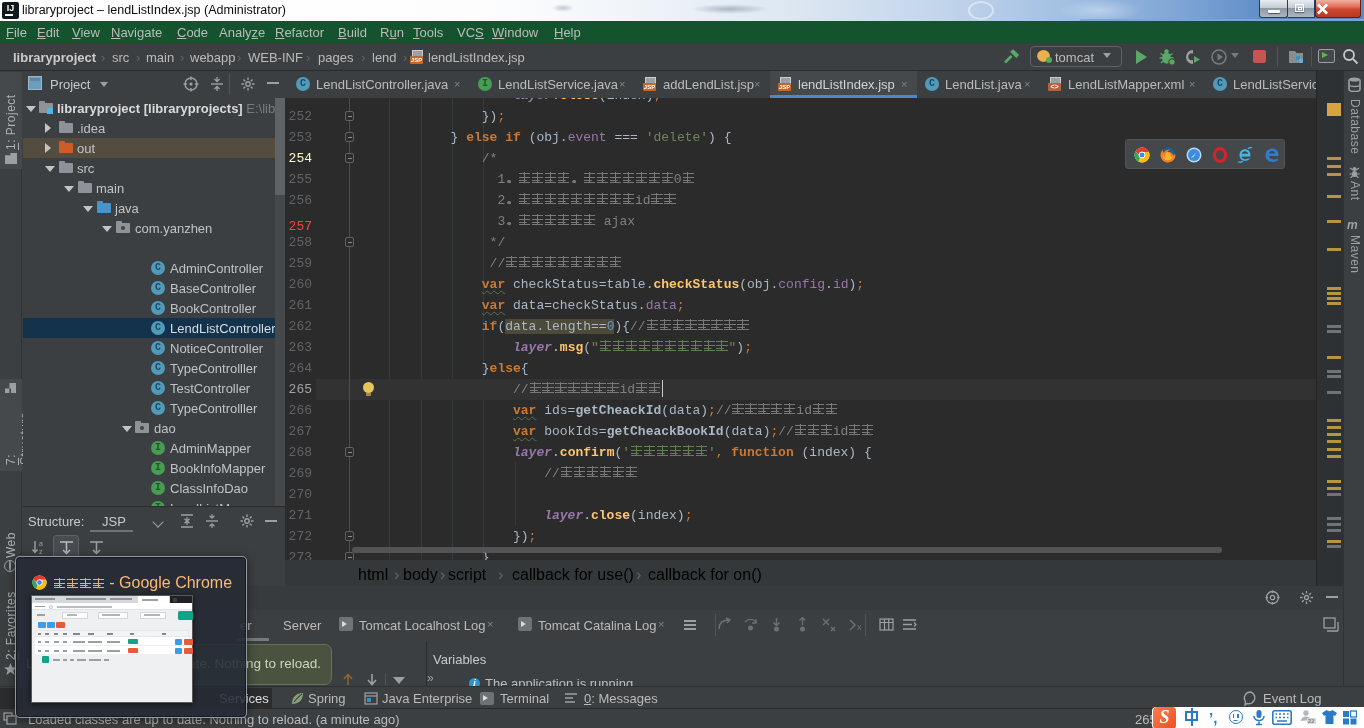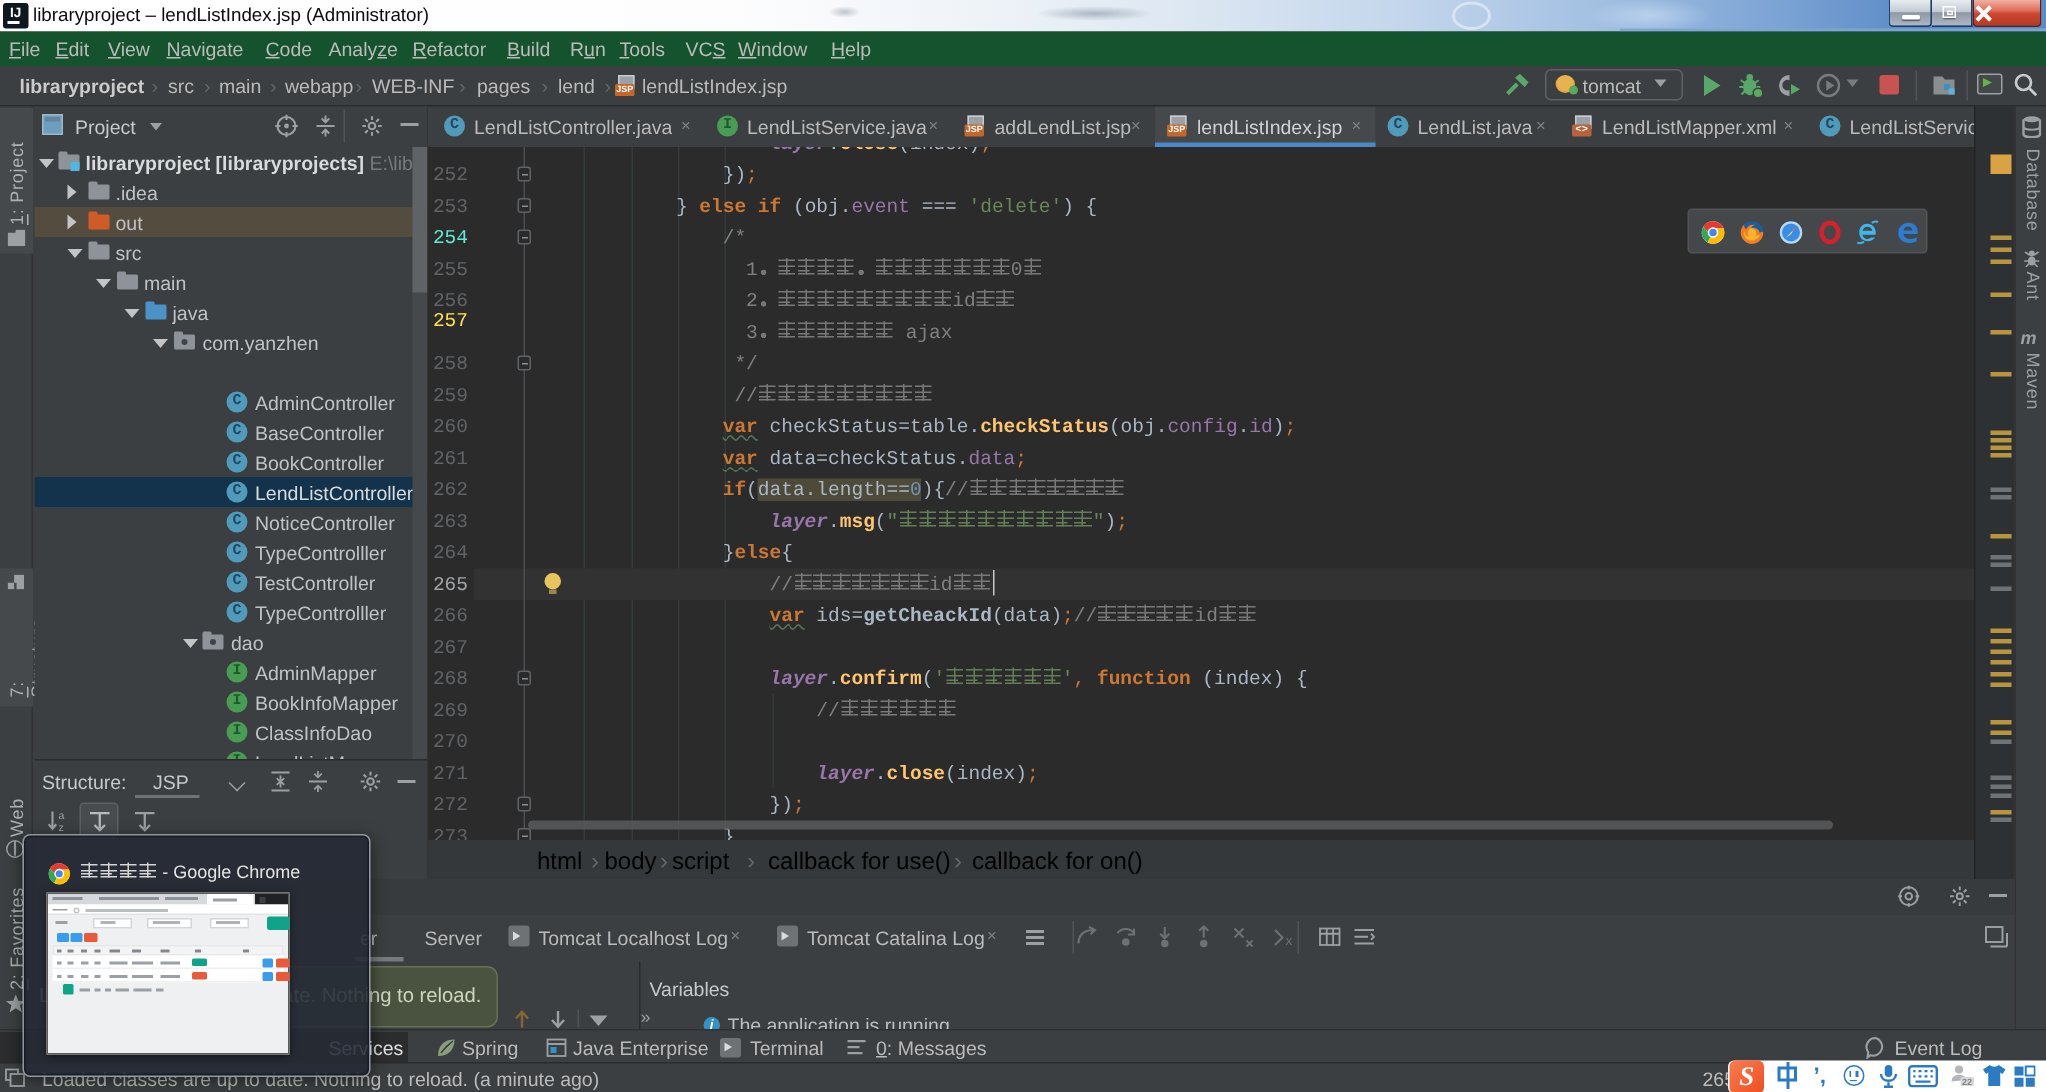--- a/index.html
+++ b/index.html
@@ -360,24 +360,24 @@
 <div class="a" style="left:0;top:27px;width:1031px;height:462px;overflow:hidden">
 <div class="a" style="left:104px;top:0;width:1px;height:462px;background:#353a3c"></div>
 <div class="a" style="left:136px;top:0;width:1px;height:462px;background:#353a3c"></div>
 <div class="a" style="left:167px;top:0;width:1px;height:462px;background:#353a3c"></div>
 <div class="a" style="left:198px;top:0;width:1px;height:462px;background:#353a3c"></div>
 <div class="a" style="left:230px;top:364px;width:1px;height:63px;background:#353a3c"></div>
 <div class="a" style="left:31px;top:281px;width:1000px;height:21px;background:#323232"></div>
 <div class="a" style="left:64px;top:0;width:1px;height:462px;background:#4a4e50"></div>
 <div class="a mono" style="left:0;top:7.5px;width:27px;text-align:right;color:#606366">252</div>
 <div class="a mono" style="left:0;top:28.5px;width:27px;text-align:right;color:#606366">253</div>
-<div class="a mono" style="left:0;top:49.5px;width:27px;text-align:right;color:#5eead4">254</div>
+<div class="a mono" style="left:0;top:49.5px;width:27px;text-align:right;color:#fef9c3">254</div>
 <div class="a mono" style="left:0;top:70.5px;width:27px;text-align:right;color:#606366">255</div>
 <div class="a mono" style="left:0;top:91.5px;width:27px;text-align:right;color:#606366">256</div>
-<div class="a mono" style="left:0;top:105px;width:27px;text-align:right;color:#fde047">257</div>
+<div class="a mono" style="left:0;top:118px;width:27px;text-align:right;color:#ef4444">257</div>
 <div class="a mono" style="left:0;top:133.5px;width:27px;text-align:right;color:#606366">258</div>
 <div class="a mono" style="left:0;top:154.5px;width:27px;text-align:right;color:#606366">259</div>
 <div class="a mono" style="left:0;top:175.5px;width:27px;text-align:right;color:#606366">260</div>
 <div class="a mono" style="left:0;top:196.5px;width:27px;text-align:right;color:#606366">261</div>
 <div class="a mono" style="left:0;top:217.5px;width:27px;text-align:right;color:#606366">262</div>
 <div class="a mono" style="left:0;top:238.5px;width:27px;text-align:right;color:#606366">263</div>
 <div class="a mono" style="left:0;top:259.5px;width:27px;text-align:right;color:#606366">264</div>
 <div class="a mono" style="left:0;top:280.5px;width:27px;text-align:right;color:#a1a3a5">265</div>
 <div class="a mono" style="left:0;top:301.5px;width:27px;text-align:right;color:#606366">266</div>
 <div class="a mono" style="left:0;top:322.5px;width:27px;text-align:right;color:#606366">267</div>
@@ -407,20 +407,21 @@
 <div class="a mono" style="left:212.4px;top:112.5px"><span class="cm">3<i class="pn"></i><i class="c"></i><i class="c"></i><i class="c"></i><i class="c"></i><i class="c"></i><i class="c"></i> ajax</span></div>
 <div class="a mono" style="left:204.6px;top:133.5px"><span class="cm">*/</span></div>
 <div class="a mono" style="left:204.6px;top:154.5px"><span class="cm">//<i class="c"></i><i class="c"></i><i class="c"></i><i class="c"></i><i class="c"></i><i class="c"></i><i class="c"></i><i class="c"></i><i class="c"></i></span></div>
 <div class="a mono" style="left:196.8px;top:175.5px"><span class="kw wavy">var</span><span class="pl"> checkStatus=table.</span><span class="mt">checkStatus</span><span class="pl">(obj.</span><span class="fd">config</span><span class="pl">.</span><span class="fd">id</span><span class="pl">)</span><span class="pu">;</span></div>
 <div class="a mono" style="left:196.8px;top:196.5px"><span class="kw wavy">var</span><span class="pl"> data=checkStatus.</span><span class="fd">data</span><span class="pu">;</span></div>
 <div class="a mono" style="left:196.8px;top:217.5px"><span class="kw">if</span><span class="pl">(</span><span style="background:#4e4a39"><span class="pl">data.length==</span><span class="nm">0</span></span><span class="pl">){</span><span class="cm">//<i class="c"></i><i class="c"></i><i class="c"></i><i class="c"></i><i class="c"></i><i class="c"></i><i class="c"></i><i class="c"></i></span></div>
 <div class="a mono" style="left:228.0px;top:238.5px"><span class="lay">layer</span><span class="pl">.</span><span class="mt">msg</span><span class="pl">(</span><span class="st">"<i class="c"></i><i class="c"></i><i class="c"></i><i class="c"></i><i class="c"></i><i class="c"></i><i class="c"></i><i class="c"></i><i class="c"></i><i class="c"></i>"</span><span class="pl">)</span><span class="pu">;</span></div>
 <div class="a mono" style="left:196.8px;top:259.5px"><span class="pl">}</span><span class="kw">else</span><span class="pl">{</span></div>
 <div class="a mono" style="left:228.0px;top:280.5px"><span class="cm">//<i class="c"></i><i class="c"></i><i class="c"></i><i class="c"></i><i class="c"></i><i class="c"></i><i class="c"></i>id<i class="c"></i><i class="c"></i></span><span class="a" style="width:1.5px;height:17px;background:#c8c8c8;margin-left:1px;top:1px"></span></div>
 <div class="a mono" style="left:228.0px;top:301.5px"><span class="kw wavy">var</span><span class="pl"> ids=</span><span class="fn">getCheackId</span><span class="pl">(data)</span><span class="pu">;</span><span class="cm">//<i class="c"></i><i class="c"></i><i class="c"></i><i class="c"></i><i class="c"></i>id<i class="c"></i><i class="c"></i></span></div>
+<div class="a mono" style="left:228.0px;top:322.5px"><span class="kw wavy">var</span><span class="pl"> bookIds=</span><span class="fn">getCheackBookId</span><span class="pl">(data)</span><span class="pu">;</span><span class="cm">//<i class="c"></i><i class="c"></i><i class="c"></i>id<i class="c"></i><i class="c"></i></span></div>
 <div class="a mono" style="left:228.0px;top:343.5px"><span class="lay">layer</span><span class="pl">.</span><span class="mt">confirm</span><span class="pl">(</span><span class="st">'<i class="c"></i><i class="c"></i><i class="c"></i><i class="c"></i><i class="c"></i><i class="c"></i>'</span><span class="pu">,</span><span class="pl"> </span><span class="kw">function </span><span class="pl">(index) {</span></div>
 <div class="a mono" style="left:259.2px;top:364.5px"><span class="cm">//<i class="c"></i><i class="c"></i><i class="c"></i><i class="c"></i><i class="c"></i><i class="c"></i></span></div>
 <div class="a mono" style="left:259.2px;top:406.5px"><span class="lay">layer</span><span class="pl">.</span><span class="mt">close</span><span class="pl">(index)</span><span class="pu">;</span></div>
 <div class="a mono" style="left:228.0px;top:427.5px"><span class="pl">})</span><span class="pu">;</span></div>
 <div class="a mono" style="left:196.8px;top:448.5px"><span class="pl">}</span></div>
 </div>
 <div class="a" style="left:840px;top:68px;width:160px;height:30px;background:#44484a;border:1px solid #505456;border-radius:3px">
 <svg class="a" style="left:8px;top:7px" width="16" height="16" viewBox="0 0 16 16">
         <circle cx="8" cy="8" r="7.5" fill="#fff"></circle>
         <path d="M8 .5 A7.5 7.5 0 0 1 14.9 5 L8 5 Z M8 .5 A7.5 7.5 0 0 0 1.4 4.2 L5 8 8 5 Z" fill="#e33b2e"></path>
@@ -672,21 +673,21 @@
 <div class="a" style="right:10px;top:11px;color:#cdd6bd;font-size:13.5px;white-space:nowrap">Loaded classes are up to date. Nothing to reload.</div>
   </div>
 <div class="a" style="left:15px;top:556px;width:232px;height:162px;border-radius:5px;background:rgba(36,42,52,.88);border:1px solid rgba(215,224,232,.6);box-shadow:0 2px 10px rgba(0,0,0,.5),inset 0 0 1px 1px rgba(0,0,0,.4)">
 <svg class="a" style="left:16px;top:18px" width="15" height="15" viewBox="0 0 16 16">
       <circle cx="8" cy="8" r="7.5" fill="#fff"></circle>
       <path d="M8 .5 A7.5 7.5 0 0 1 14.9 5 L8 5 Z M8 .5 A7.5 7.5 0 0 0 1.4 4.2 L5 8 8 5 Z" fill="#e33b2e"></path>
       <path d="M1.4 4.2 A7.5 7.5 0 0 0 4.5 14.6 L6.5 10.5 5 8 Z" fill="#34a853"></path>
       <path d="M4.5 14.6 A7.5 7.5 0 0 0 14.9 5 L10.8 5 A4.4 4.4 0 0 1 6.5 10.5 Z" fill="#fbbc05"></path>
       <circle cx="8" cy="8" r="3" fill="#4285f4" stroke="#fff" stroke-width="1"></circle>
     </svg>
-<span class="a" style="left:37px;top:17px;color:#e5e5e5;font-size:12px"><i class="c"></i><i class="c"></i><i class="c"></i><i class="c"></i> - Google Chrome</span>
+<span class="a" style="left:37px;top:17px;color:#fdba74;font-size:16px"><i class="c"></i><i class="c"></i><i class="c"></i><i class="c"></i> - Google Chrome</span>
 <div class="a" style="left:15px;top:38px;width:162px;height:108px;background:#fbfbfc;border:1px solid #5a5a5a;box-shadow:0 1px 5px rgba(0,0,0,.55)">
 <div class="a" style="left:0;top:0;width:160px;height:7px;background:#d5d8dc"></div>
 <div class="a" style="left:3px;top:2px;width:20px;height:2px;background:#8d9297"></div>
 <div class="a" style="left:34px;top:2px;width:40px;height:2px;background:#8d9297"></div>
 <div class="a" style="left:78px;top:2px;width:22px;height:2px;background:#8d9297"></div>
 <div class="a" style="left:106px;top:0;width:31px;height:7px;background:#fff"></div>
 <div class="a" style="left:110px;top:2.5px;width:16px;height:2px;background:#9aa0a6"></div>
 <div class="a" style="left:138px;top:0;width:22px;height:7px;background:#202124"></div>
 <div class="a" style="left:141px;top:1.5px;width:4px;height:4px;background:#3c4043"></div>
 <div class="a" style="left:0;top:7px;width:160px;height:7px;background:#fff;border-bottom:1px solid #e2e4e6"></div>

